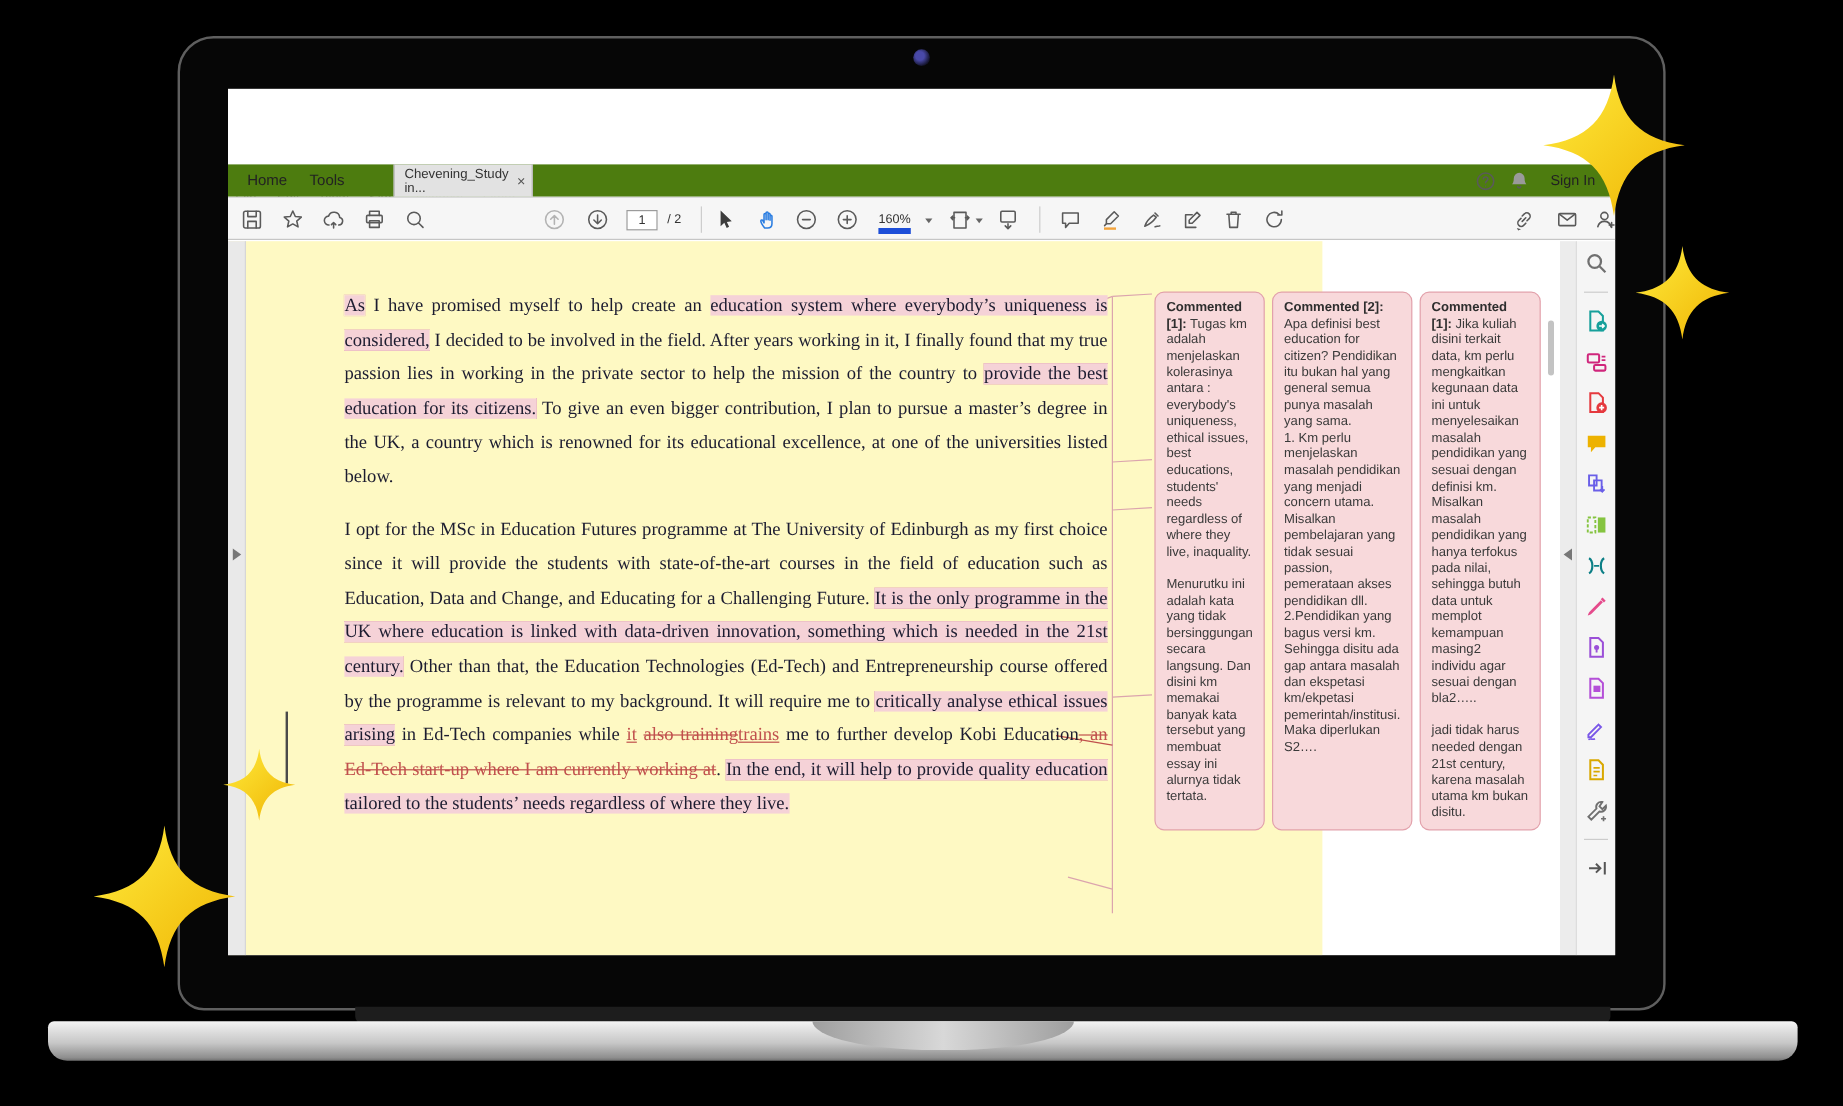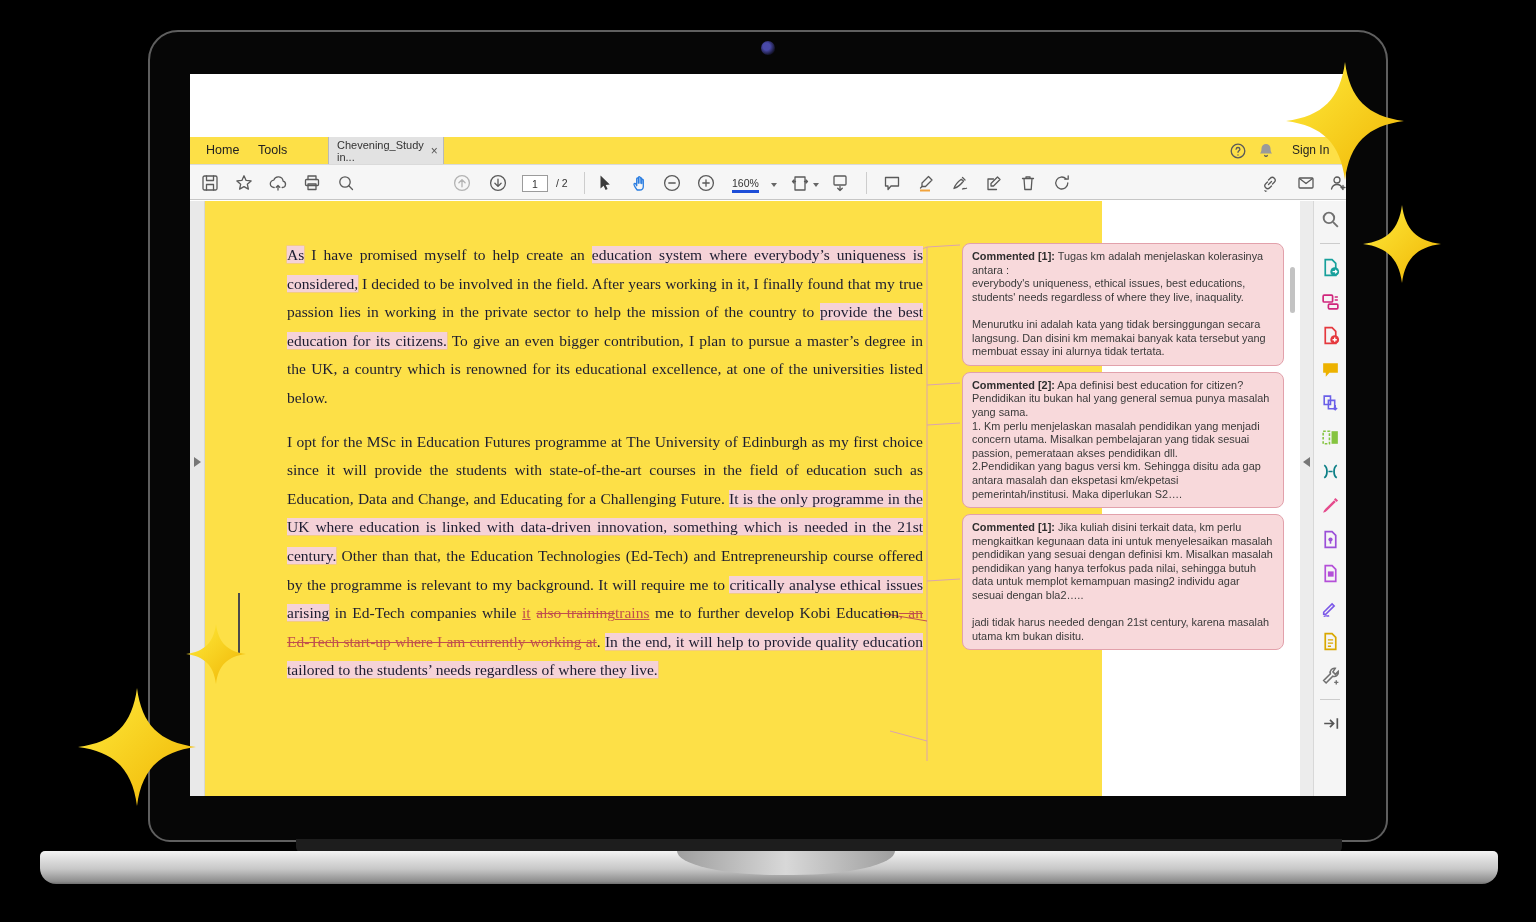--- a/index.html
+++ b/index.html
@@ -23,21 +23,21 @@
            background:linear-gradient(90deg,#9e9e9e,#d8d8d8 50%,#9e9e9e); }
 
   
   .screen { position:absolute; left:190px; top:74px; width:1156px; height:722px;
             background:#fff; overflow:hidden; font-size:11px; color:#3a3a3a; }
 
   .menubar { position:absolute; left:0; top:44px; width:100%; height:19px;
              display:flex; align-items:center; gap:17px; padding-left:6px;margin-top:37px; }
   .menubar span { cursor:default; }
 
-  .tabbar { position:absolute; left:0; top:63px; width:100%; height:27px; background:#fde047; }
+  .tabbar { position:absolute; left:0; top:63px; width:100%; height:27px; background:#4d7c0f; }
   .tab { position:absolute; top:0; height:27px; line-height:27px; font-size:12.5px; color:#222; padding:0 6px; }
   .doc-tab { position:absolute; left:138px; top:0; height:27px; width:116px; background:#e2e2e2;
              border-left:1px solid #b9b9b9; border-right:1px solid #b9b9b9;
              display:flex; align-items:center; gap:7px; padding:0 8px; font-size:11px; color:#333; }
   .doc-tab .close { color:#555; font-size:12px; line-height:1; }
 
   .toolbar { position:absolute; left:0; top:90px; width:100%; height:36px; background:#f6f6f6;
              border-top:1px solid #dadada; border-bottom:1px solid #c6c6c6; }
   .tbi { position:absolute; top:8px; width:20px; height:20px; }
   .tbi svg { width:20px; height:20px; }
@@ -45,21 +45,21 @@
                                     stroke-linecap:round; stroke-linejoin:round; }
   .tbi.dis path,.tbi.dis circle { stroke:#b3b3b3; }
   .tbsep { position:absolute; top:7px; width:1px; height:22px; background:#cdcdcd; }
   .pg-input { position:absolute; top:10px; width:26px; height:17px; border:1px solid #9b9b9b;
               background:#fff; font-size:10.5px; text-align:center; color:#333; }
   .tb-text { position:absolute; top:12px; font-size:10.5px; color:#333; }
   .caret-dn { display:inline-block; width:0; height:0; border-left:3.5px solid transparent;
               border-right:3.5px solid transparent; border-top:4px solid #666; margin-left:3px; }
 
   
-  .doc-area { position:absolute; left:0; top:127px; width:912px; height:595px; background:#fde047; }
+  .doc-area { position:absolute; left:0; top:127px; width:912px; height:595px; background:#fef9c3; }
   .left-rail { position:absolute; left:0; top:0; width:15px; height:100%;
                background:#e9e9e9; border-right:1px solid #d6d6d6; }
   .tri-r { position:absolute; left:4px; top:256px; width:0; height:0;
            border-top:5px solid transparent; border-bottom:5px solid transparent; border-left:7px solid #777; }
   .tri-l { position:absolute; left:1113px; top:256px; width:0; height:0;
            border-top:5px solid transparent; border-bottom:5px solid transparent; border-right:7px solid #777; }
   .tools-rail { position:absolute; left:1110px; top:0; width:13px; height:100%; background:#ececec; }
   .tools-panel { position:absolute; left:1123px; top:0; width:33px; height:100%; background:#f5f5f5;
                  border-left:1px solid #d8d8d8; display:flex; flex-direction:column;
                  align-items:center; padding-top:8px; gap:13px; }
@@ -69,21 +69,21 @@
 
   .doc-text { position:absolute; left:97px; top:40px; width:636px;
               font-family:"Liberation Serif", serif; font-size:15.5px; line-height:28.6px;
               color:#1c1c30; text-align:justify; }
   .doc-text p + p { margin-top:15px; }
   .hl { background:var(--hl,#f5d2d7); box-shadow:0 0 0 .5px #eab8bf; }
   .strike { color:var(--red,#c0504d); text-decoration:line-through; }
   .ins { color:var(--red,#c0504d); text-decoration:underline; }
 
   .comments { position:absolute; left:772px; top:42px; width:322px;
-              display:flex; flex-direction:column; gap:6px; }
+              display:flex; flex-direction:row; gap:6px; }
   .cbox { background:var(--cbg,#f8d9db); border:1.5px solid var(--cbd,#e2a1ab); border-radius:8px;
           padding:6px 9px; font-size:10.9px; line-height:13.6px; color:#3a3a3a; }
   .cbox b { font-weight:bold; color:#2e2e2e; }
   .cbox .body { white-space:pre-line; }
 
   .margin-caret { position:absolute; left:48px; top:392px; width:2px; height:60px; background:#4a4a4a; }
   .scroll-thumb { position:absolute; left:1100px; top:66px; width:5px; height:46px;
                   background:#c3c3c3; border-radius:3px; }
   #connectors { position:absolute; left:0; top:0; width:1156px; height:595px; pointer-events:none; }
 
@@ -182,21 +182,21 @@
             <path style="stroke:#2a7de1" d="M7.2 17c-1.8-2.3-3.2-4.6-3.2-5.8 0-.9 1.3-1.2 1.8-.2l.9 1.7V5.8c0-1.2 1.7-1.2 1.7 0v4.4V4.5c0-1.2 1.7-1.2 1.7 0v5.7V5.6c0-1.1 1.6-1.1 1.6 0v5V7.3c0-1.1 1.6-1.1 1.6 0v6.2c0 2.2-1.4 3.5-3.6 3.5z"></path>
           </svg></div>
       <div class="tbi" style="left:472px"><svg viewBox="0 0 20 20">
             <circle cx="10" cy="10" r="7.4"></circle>
             <path d="M6.8 10h6.4"></path>
           </svg></div>
       <div class="tbi" style="left:506px"><svg viewBox="0 0 20 20">
             <circle cx="10" cy="10" r="7.4"></circle>
             <path d="M6.8 10h6.4M10 6.8v6.4"></path>
           </svg></div>
-      <span class="tb-text" style="left:542px;border-bottom:3px solid #1d4ed8;padding-bottom:1px">160%</span>
+      <span class="tb-text" style="left:542px;border-bottom:5px solid #1d4ed8;padding-bottom:1px">160%</span>
       <span class="tb-text" style="left:578px"><span class="caret-dn"></span></span>
       <div class="tbi" style="left:600px"><svg viewBox="0 0 20 20">
             <rect x="5" y="4" width="10" height="13"></rect>
             <path d="M2.5 8.5h3M2.5 8.5l1.5-1.5M2.5 8.5L4 10M17.5 8.5h-3m3 0L16 7m1.5 1.5L16 10"></path>
           </svg></div>
       <span class="tb-text" style="left:620px"><span class="caret-dn"></span></span>
       <div class="tbi" style="left:640px"><svg viewBox="0 0 20 20">
             <rect x="4" y="3" width="12" height="9" rx="1"></rect>
             <path d="M10 13.5v4m-2.3-2.3L10 17.5l2.3-2.3"></path>
           </svg></div>

